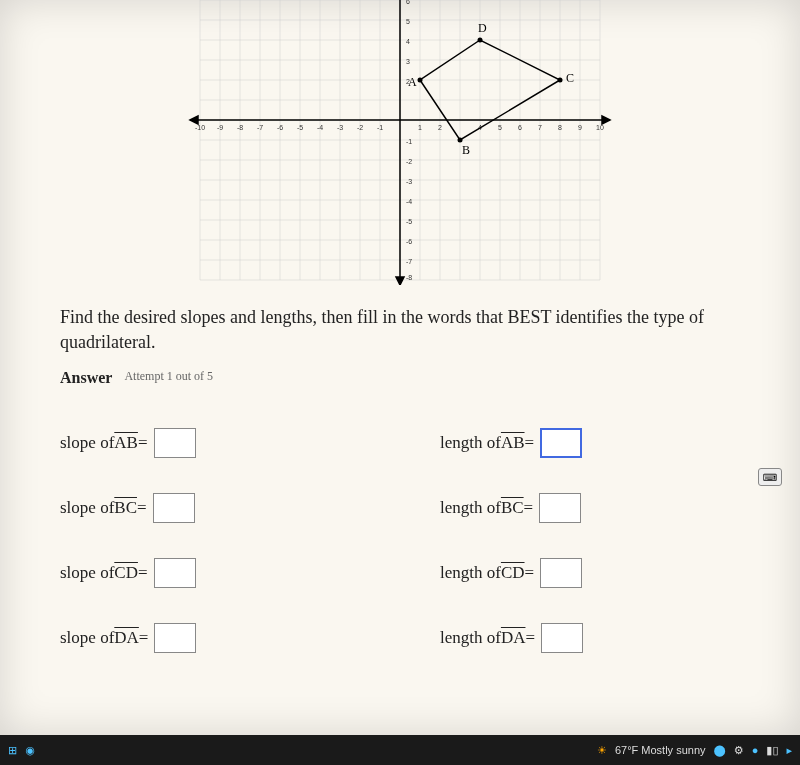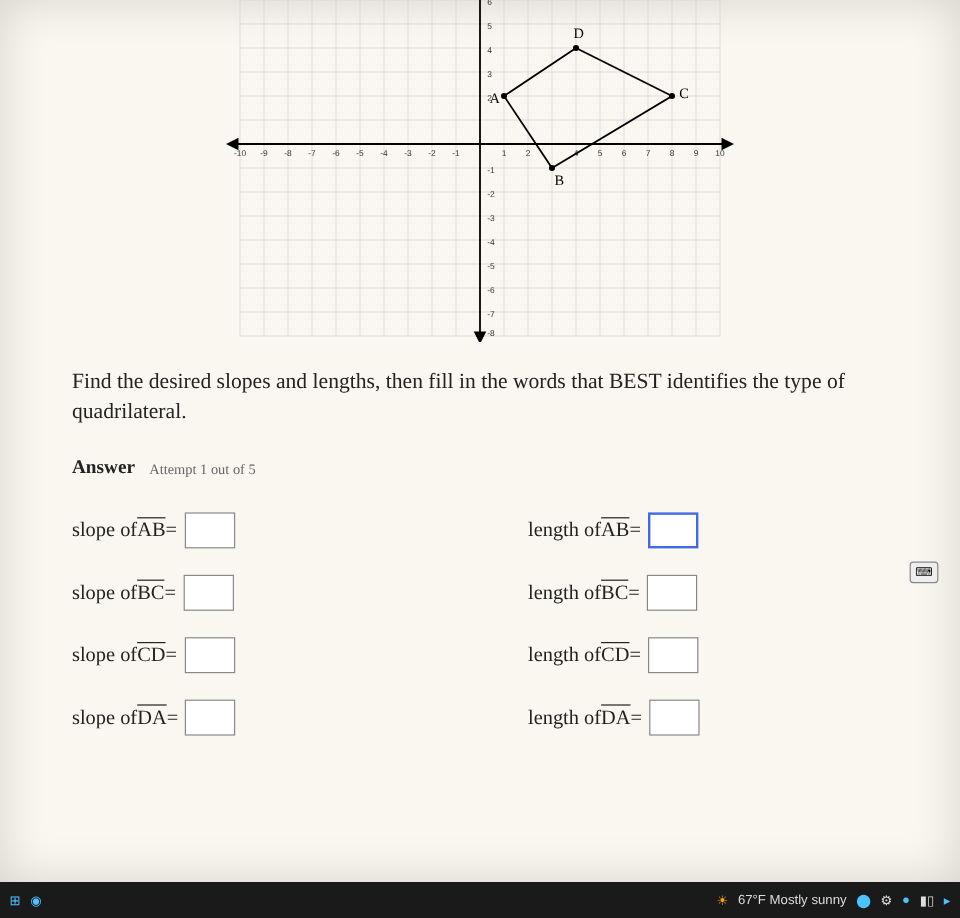--- a/index.html
+++ b/index.html
@@ -22,29 +22,29 @@
       justify-content: center;
       padding-top: 0;
     }
     .chart-svg {
       width: 440px;
       height: 285px;
     }
     .question-text {
       font-size: 18px;
       color: #222;
-      margin: 20px 40px 26px 40px;
+      margin: 20px 40px 14px 40px;
       line-height: 1.4;
     }
     .answer-section {
       margin: 0 40px;
     }
     .answer-header {
       display: flex;
-      align-items: flex-end;
+      align-items: flex-start;
       gap: 12px;
       margin-bottom: 28px;
     }
     .answer-label {
       font-weight: bold;
       font-size: 16px;
       color: #222;
     }
     .attempt-text {
       font-size: 12px;
@@ -54,20 +54,21 @@
       display: grid;
       grid-template-columns: 1fr 1fr;
       gap: 22px 80px;
       margin-top: 10px;
     }
     .input-row {
       display: flex;
       align-items: center;
       font-size: 17px;
       color: #222;
+      margin-top: 13px;
     }
     .input-row .seg {
       text-decoration: overline;
     }
     .input-box {
       width: 42px;
       height: 30px;
       border: 1px solid #888;
       background: #fff;
       margin-left: 6px;

